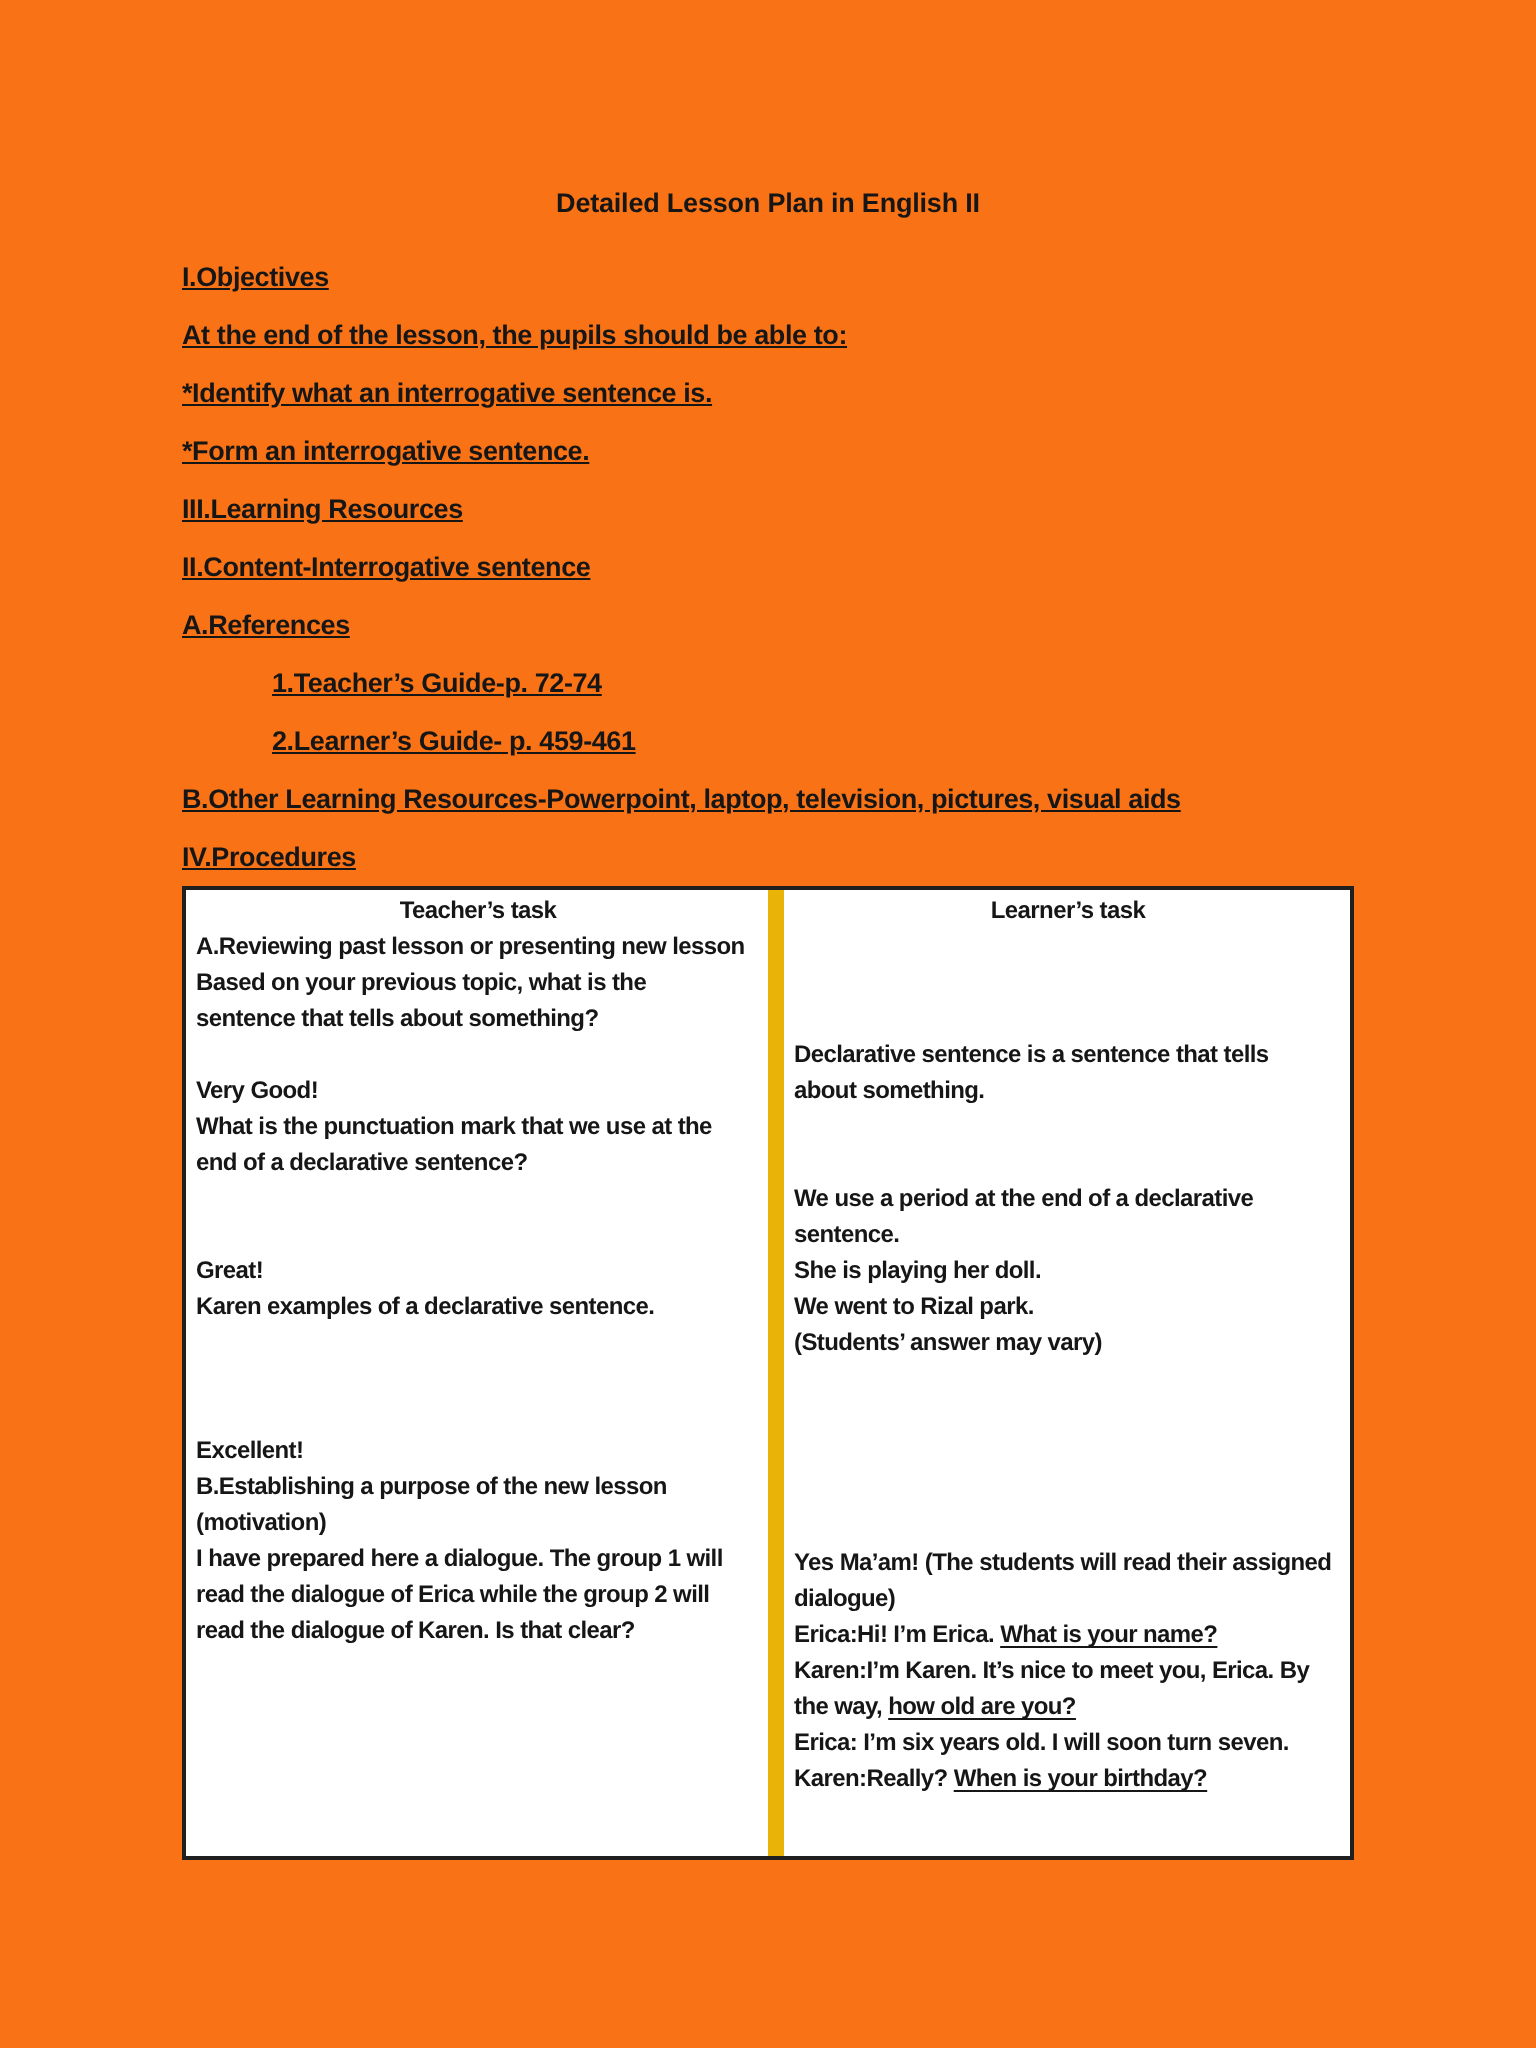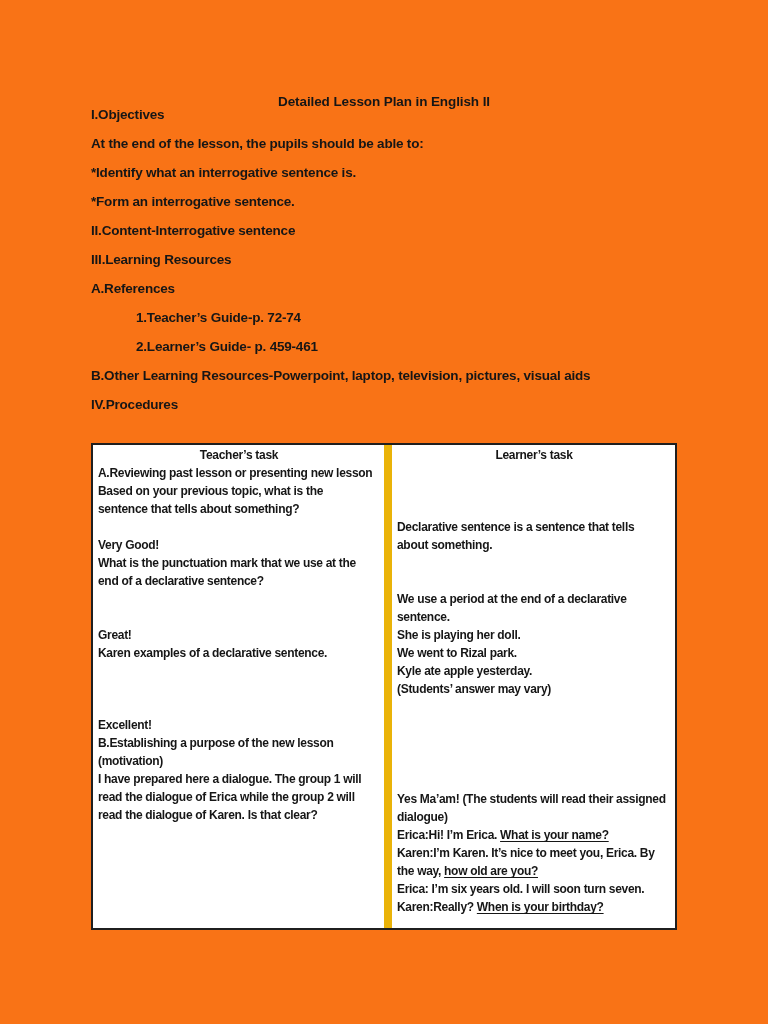--- a/index.html
+++ b/index.html
@@ -19,21 +19,21 @@
   .doc-title {
     position: absolute;
     top: 87px; left: 91px; width: 586px;
     height: 29px; line-height: 29px;
     text-align: center;
     font-size: 13.5px;
     letter-spacing: -0.1px;
   }
   .body-lines {
     position: absolute;
-    top: 100px; left: 91px; width: 620px;
+    top: 124px; left: 91px; width: 620px; text-decoration: underline;
   }
   .body-line {
     height: 29px; line-height: 29px;
     font-size: 13.5px;
     letter-spacing: -0.2px;
     white-space: nowrap;
   }
   .body-line.indent { padding-left: 45px; }
   .proc-table {
     position: absolute;
@@ -64,22 +64,22 @@
 <body>
 
 <div class="page">
   <div class="doc-title">Detailed Lesson Plan in English II</div>
 
   <div class="body-lines" id="body-lines">
       <div class="body-line">I.Objectives</div>
       <div class="body-line">At the end of the lesson, the pupils should be able to:</div>
       <div class="body-line">*Identify what an interrogative sentence is.</div>
       <div class="body-line">*Form an interrogative sentence.</div>
+      <div class="body-line">III.Learning Resources</div>
       <div class="body-line">II.Content-Interrogative sentence</div>
-      <div class="body-line">III.Learning Resources</div>
       <div class="body-line">A.References</div>
       <div class="body-line indent">1.Teacher’s Guide-p. 72-74</div>
       <div class="body-line indent">2.Learner’s Guide- p. 459-461</div>
       <div class="body-line">B.Other Learning Resources-Powerpoint, laptop, television, pictures, visual aids</div>
       <div class="body-line">IV.Procedures</div>
     </div>
 
   <div class="proc-table">
     <div class="cell">
       <div class="line cell-header">Teacher’s task</div>
@@ -102,21 +102,20 @@
     </div>
     <div class="cell">
       <div class="line cell-header">Learner’s task</div>
       <div class="cell-body" id="col1">
           <div class="line" style="margin-top: 54px;"><span>Declarative sentence is a sentence that tells</span></div>
           <div class="line"><span>about something.</span></div>
           <div class="line" style="margin-top: 36px;"><span>We use a period at the end of a declarative</span></div>
           <div class="line"><span>sentence.</span></div>
           <div class="line" style=""><span>She is playing her doll.</span></div>
           <div class="line"><span>We went to Rizal park.</span></div>
-          <div class="line"><span>Kyle ate apple yesterday.</span></div>
           <div class="line"><span>(Students’ answer may vary)</span></div>
           <div class="line" style="margin-top: 92px;"><span>Yes Ma’am! (The students will read their assigned</span></div>
           <div class="line"><span>dialogue)</span></div>
           <div class="line"><span>Erica:Hi! I’m Erica. </span><span class="u">What is your name?</span></div>
           <div class="line"><span>Karen:I’m Karen. It’s nice to meet you, Erica. By</span></div>
           <div class="line"><span>the way, </span><span class="u">how old are you?</span></div>
           <div class="line"><span>Erica: I’m six years old. I will soon turn seven.</span></div>
           <div class="line"><span>Karen:Really? </span><span class="u">When is your birthday?</span></div>
         </div>
     </div>

